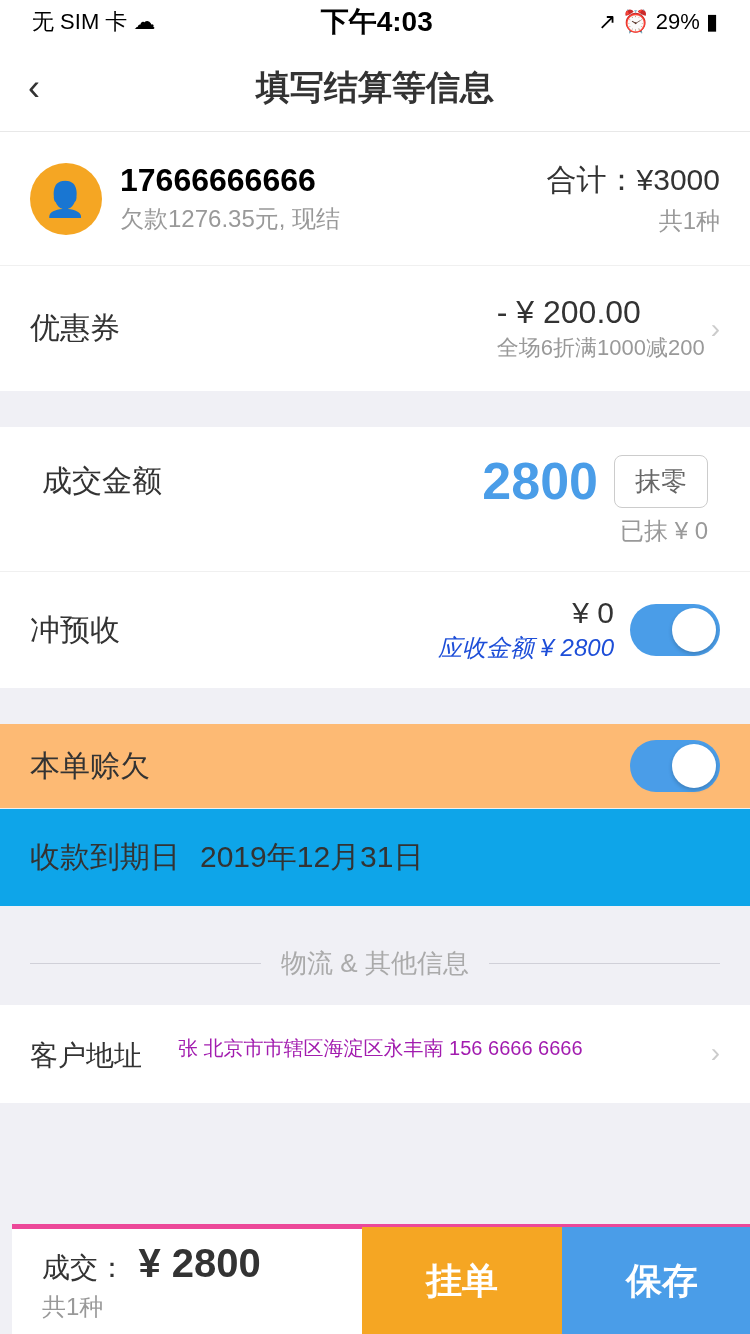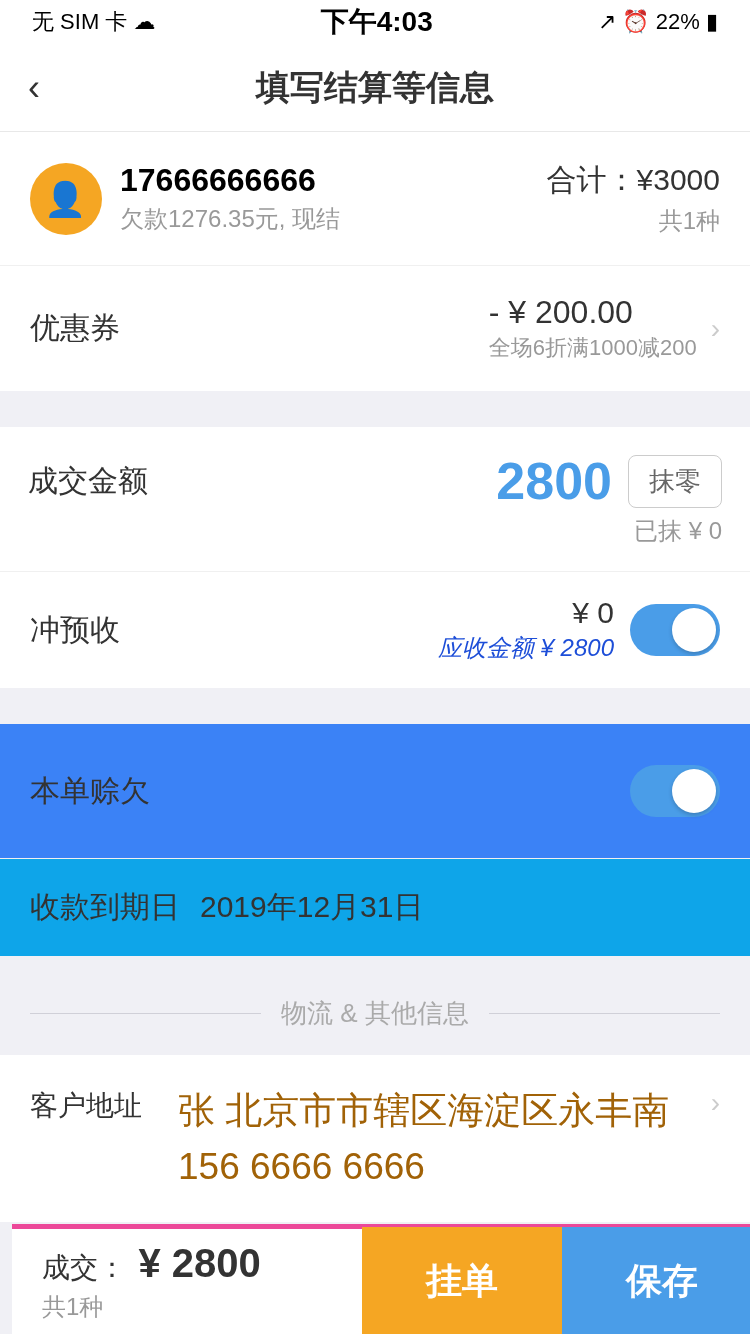--- a/index.html
+++ b/index.html
@@ -94,35 +94,35 @@
     
     .coupon-row {
       background: #fff;
       padding: 28px 30px;
       display: flex;
       align-items: center;
       justify-content: space-between;
       border-top: 1px solid #f0f0f0;
     }
     .coupon-label { font-size: 30px; color: #333; }
-    .coupon-right { display: flex; align-items: center; gap: 14px; }
+    .coupon-right { display: flex; align-items: center; gap: 6px; }
     .coupon-discount { font-size: 32px; color: #333; font-weight: 500; }
     .coupon-sub { font-size: 22px; color: #999; margin-top: 2px; text-align: right; }
     .chevron { font-size: 28px; color: #ccc; }
 
     
     .divider-gray {
       height: 20px;
       background: #f0f0f5;
     }
 
     
     .amount-section {
       background: #fff;
-      padding: 24px 28px;
+      padding: 24px 42px;
       margin-bottom: 0;
     }
     .amount-row {
       display: flex;
       align-items: center;
       justify-content: space-between;
       margin-bottom: 8px;
     }
     .amount-label { font-size: 30px; color: #333; }
     .amount-right { display: flex; align-items: center; gap: 16px; }
@@ -168,22 +168,22 @@
       border-radius: 50%;
       background: #fff;
       position: absolute;
       top: 4px;
       right: 4px;
       box-shadow: 0 2px 4px rgba(0,0,0,0.2);
     }
 
     
     .debit-section {
-      background: #3b82f6;
-      padding: 41px 30px;
+      background: #fdba74;
+      padding: 16px 30px;
       display: flex;
       align-items: center;
       justify-content: space-between;
       margin-bottom: 0;
       text-align: center;
     }
     .debit-label { font-size: 30px; color: #333; }
 
     
     .duedate-section {
@@ -214,21 +214,21 @@
 
     
     .address-section {
       background: #fff;
       padding: 28px 30px;
       display: flex;
       align-items: flex-start;
       justify-content: space-between;
     }
     .address-label { font-size: 28px; color: #333; flex-shrink: 0; margin-right: 36px; margin-top: 4px; }
-    .address-value { font-size: 37px; color: #a16207; flex: 1; line-height: 1.5; }
+    .address-value { font-size: 20px; color: #a21caf; flex: 1; line-height: 1.5; }
 
     
     .bottom-area {
       position: fixed;
       bottom: 0;
       left: 12px;
       width: 750px;
       height: 110px;
       background: #fff;
       display: flex;
@@ -276,21 +276,21 @@
 <body>
 
 <div class="status-bar">
   <div class="status-left">
     <span>无 SIM 卡 ☁</span>
   </div>
   <div class="status-center">下午4:03</div>
   <div class="status-right">
     <span>↗</span>
     <span>⏰</span>
-    <span>22%</span>
+    <span>29%</span>
     <span>▮</span>
   </div>
 </div>
 
 <div class="nav-bar">
   <div class="nav-back">‹</div>
   <div class="nav-title">填写结算等信息</div>
 </div>
 
 <div class="content">

